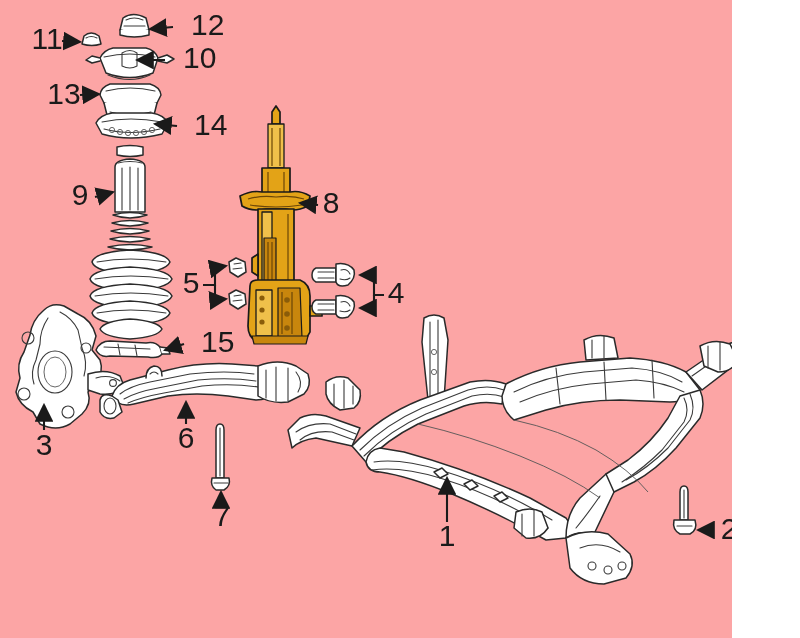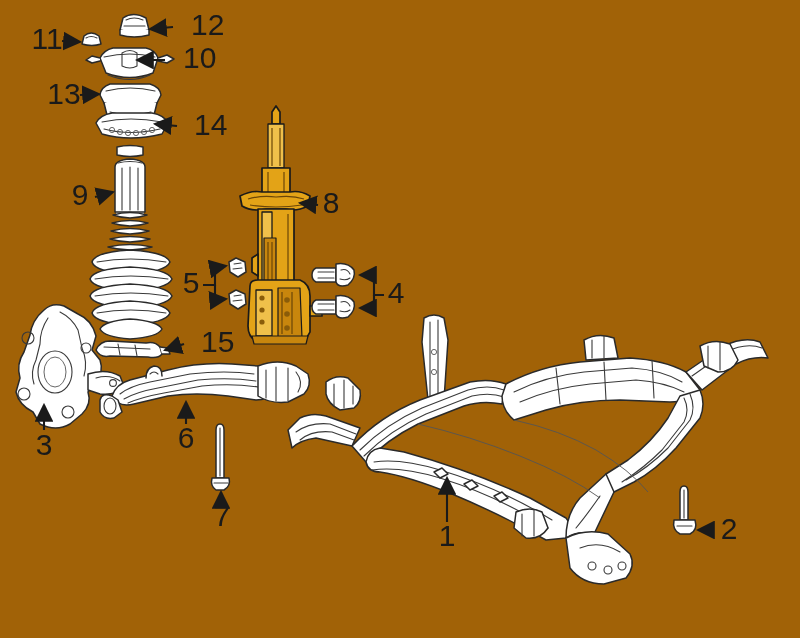--- a/index.html
+++ b/index.html
@@ -2,23 +2,23 @@
 <html><head>
 <meta charset="utf-8">
 <style>
   html, body {
     margin: 0;
     padding: 0;
     background: #ffffff;
   }
   #page {
     position: relative;
-    width: 800px;
+    width: 732px;
     height: 638px;
-    background: #a16207;
+    background: #fca5a5;
     overflow: hidden;
     font-family: "Liberation Sans", sans-serif;
   }
   #diagram-svg {
     position: absolute;
     left: 0;
     top: 0;
     width: 800px;
     height: 638px;
   }

